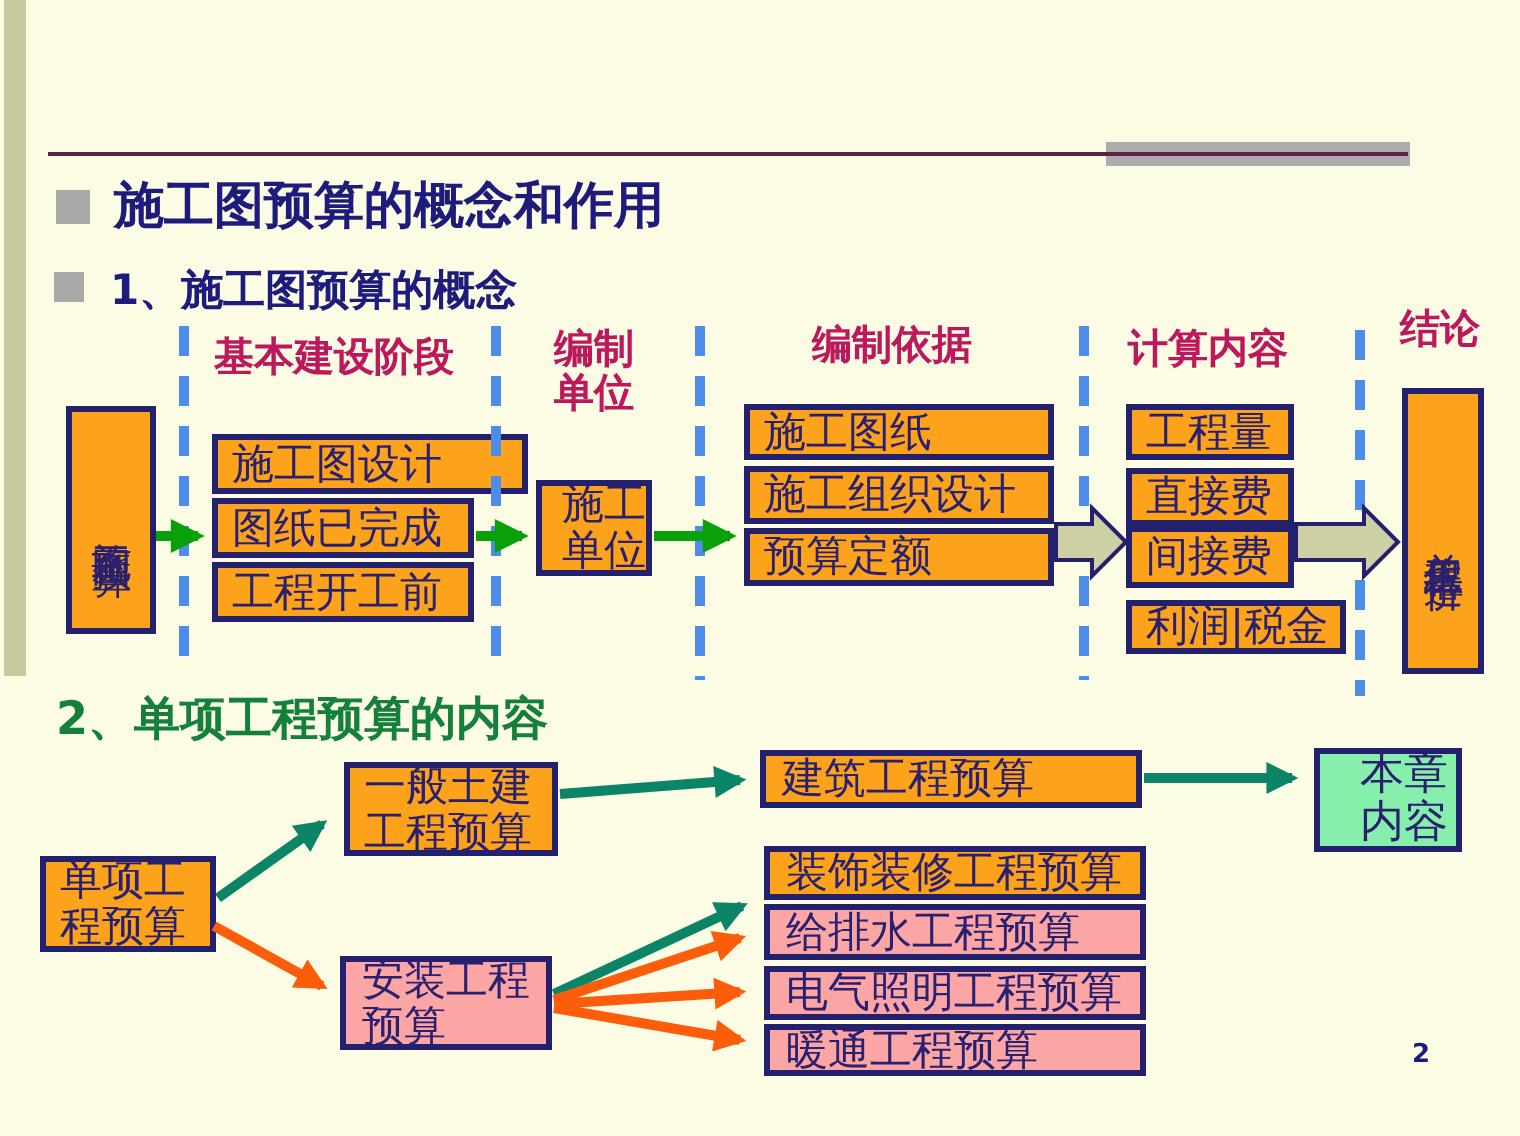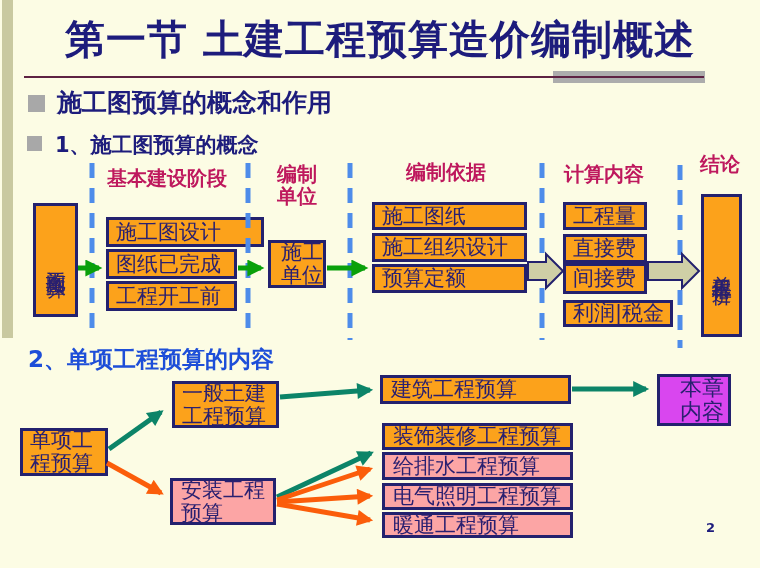--- a/index.html
+++ b/index.html
@@ -23,37 +23,36 @@
   .bullet-text{color:#1D1C7C;font-weight:bold;white-space:nowrap;}
   .t1{left:57px;top:86px;font-size:25px;}
   .t2{left:55px;top:131px;font-size:21px;}
   .colhead{color:#be185d;font-weight:bold;font-size:20px;text-align:center;line-height:1.1;}
   .box{
     box-sizing:border-box;background:#FCA21B;border:3px solid #23216E;
     color:#2A2070;font-size:21px;line-height:1.08;
     display:flex;align-items:center;word-break:break-all;z-index:2;
   }
   .deep{background:#fca5a5;}
-  .khaki{background:#d946ef;}
+  .khaki{background:#86efac;}
   .padl{padding-left:7px;}
   .ctr{justify-content:center;text-align:right;}
   .vert{justify-content:center;}
   .vert span{writing-mode:vertical-rl;text-orientation:upright;letter-spacing:2px;}
-  .heading2{left:28px;top:344px;font-size:23px;font-weight:bold;color:#1d4ed8;white-space:nowrap;}
+  .heading2{left:28px;top:344px;font-size:23px;font-weight:bold;color:#15803d;white-space:nowrap;}
   .pagenum{left:706px;top:520px;font-size:13px;font-weight:bold;color:#1D1C7C;}
   svg.overlay{left:0;top:0;z-index:5;pointer-events:none;}
 </style>
 </head>
 <body>
 
 <div class="slide">
 
   <div class="abs left-strip"></div>
 
-  <div class="abs title">第一节 土建工程预算造价编制概述</div>
   <div class="abs gray-band"></div>
   <div class="abs rule"></div>
 
   <div class="abs bullet-sq b1"></div>
   <div class="abs bullet-text t1">施工图预算的概念和作用</div>
   <div class="abs bullet-sq b2"></div>
   <div class="abs bullet-text t2">1、施工图预算的概念</div>
 
   <div class="abs colhead" style="left:96px;top:167px;width:142px;">基本建设阶段</div>
   <div class="abs colhead" style="left:271px;top:163px;width:52px;">编制单位</div>

